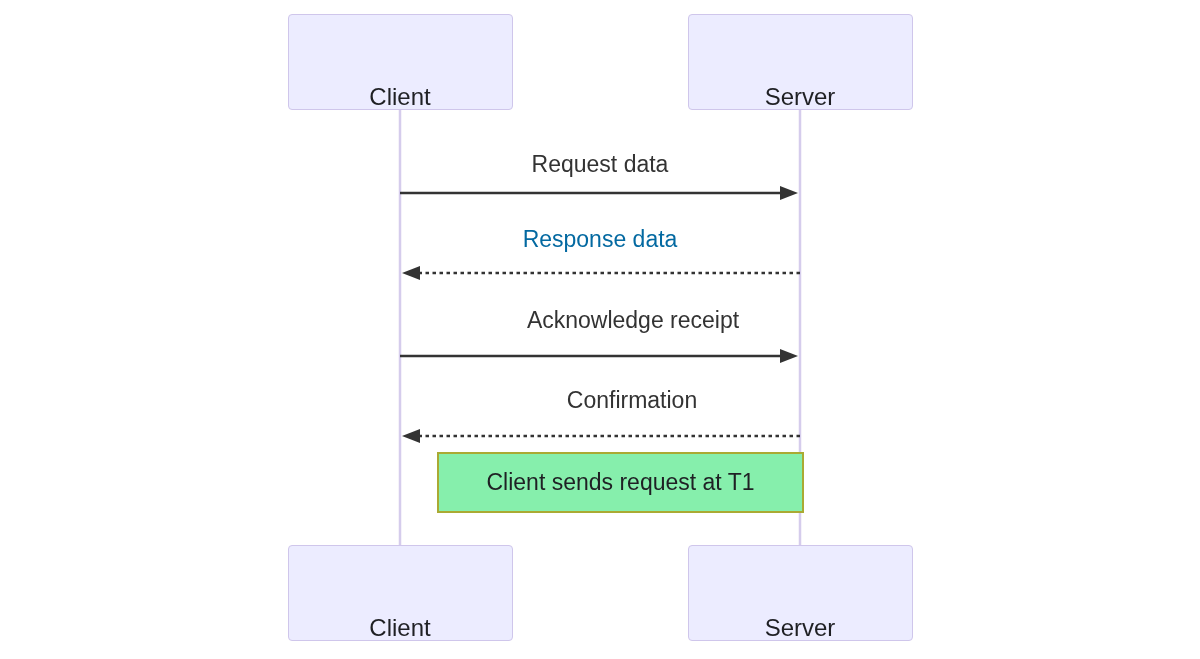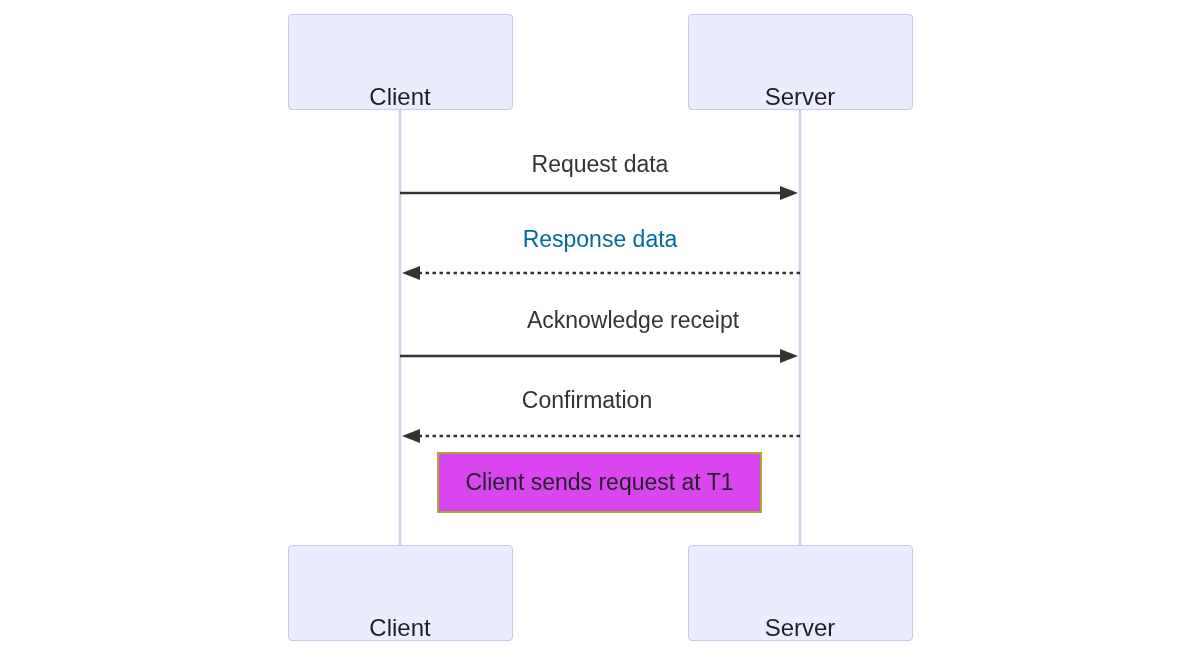--- a/index.html
+++ b/index.html
@@ -78,20 +78,20 @@
         <span>Server</span>
       </div>
       <div class="actor-box" style="left: 687.5px; top: 545px; width: 225px; height: 96px; background: rgb(236, 236, 255); border-color: rgb(207, 198, 235); color: rgb(31, 32, 36);">
         <span>Server</span>
       </div>
     </div>
   <div id="messages-layer">
       <div class="msg-label" style="left: 600px; top: 156px; color: rgb(51, 51, 51); margin-top: 8px;">Request data</div>
       <div class="msg-label" style="left: 600px; top: 239px; color: #0369a1;">Response data</div>
       <div class="msg-label" style="left: 600px; top: 320px; color: rgb(51, 51, 51); margin-left: 33px;">Acknowledge receipt</div>
-      <div class="msg-label" style="left: 587px; top: 400px; color: rgb(51, 51, 51);">Confirmation</div>
+      <div class="msg-label" style="left: 632px; top: 400px; color: rgb(51, 51, 51);">Confirmation</div>
     </div>
   <div id="note-layer">
-      <div class="note-box" style="left: 437px; top: 452px; width: 325px; height: 61px; background: #d946ef; border-color: rgb(170, 170, 51); color: rgb(31, 32, 36);">
+      <div class="note-box" style="left: 437px; top: 452px; width: 367px; height: 61px; background: #86efac; border-color: rgb(170, 170, 51); color: rgb(31, 32, 36);">
         <span>Client sends request at T1</span>
       </div>
     </div>
 </div>
 
 </body></html>

